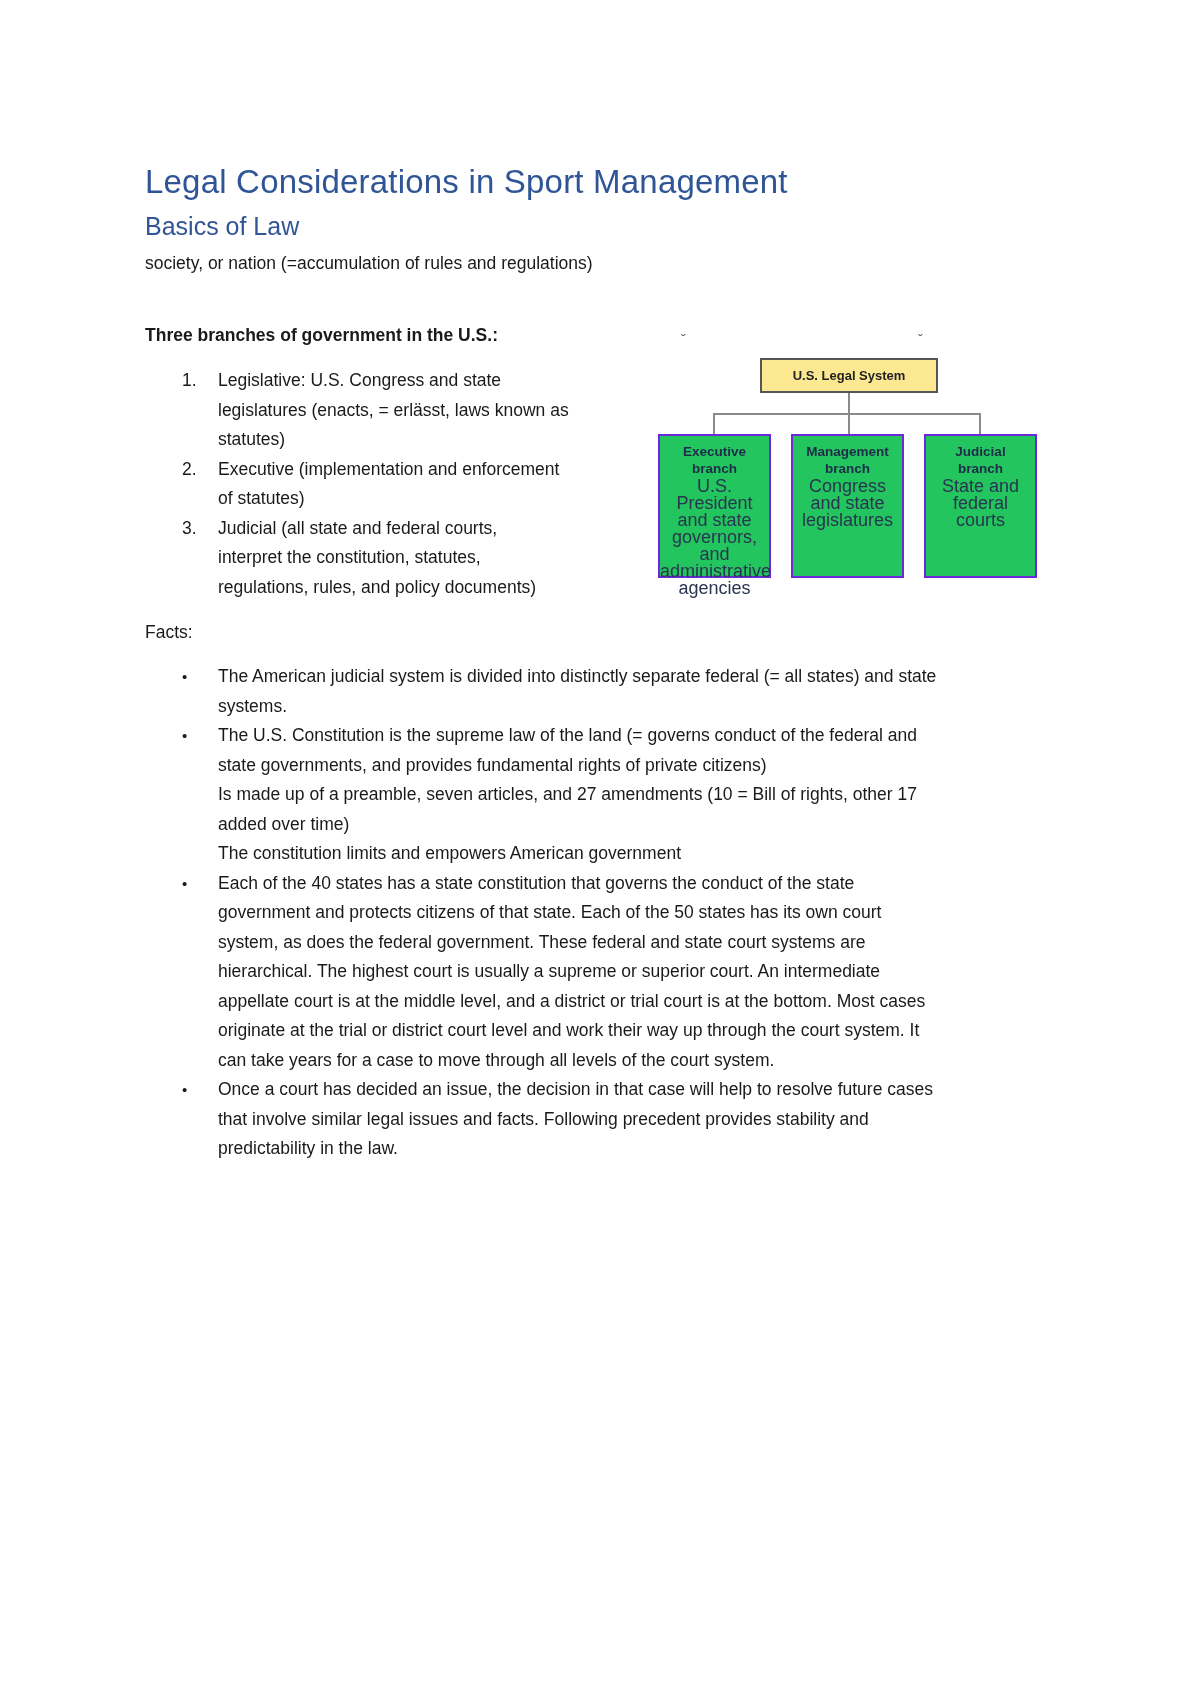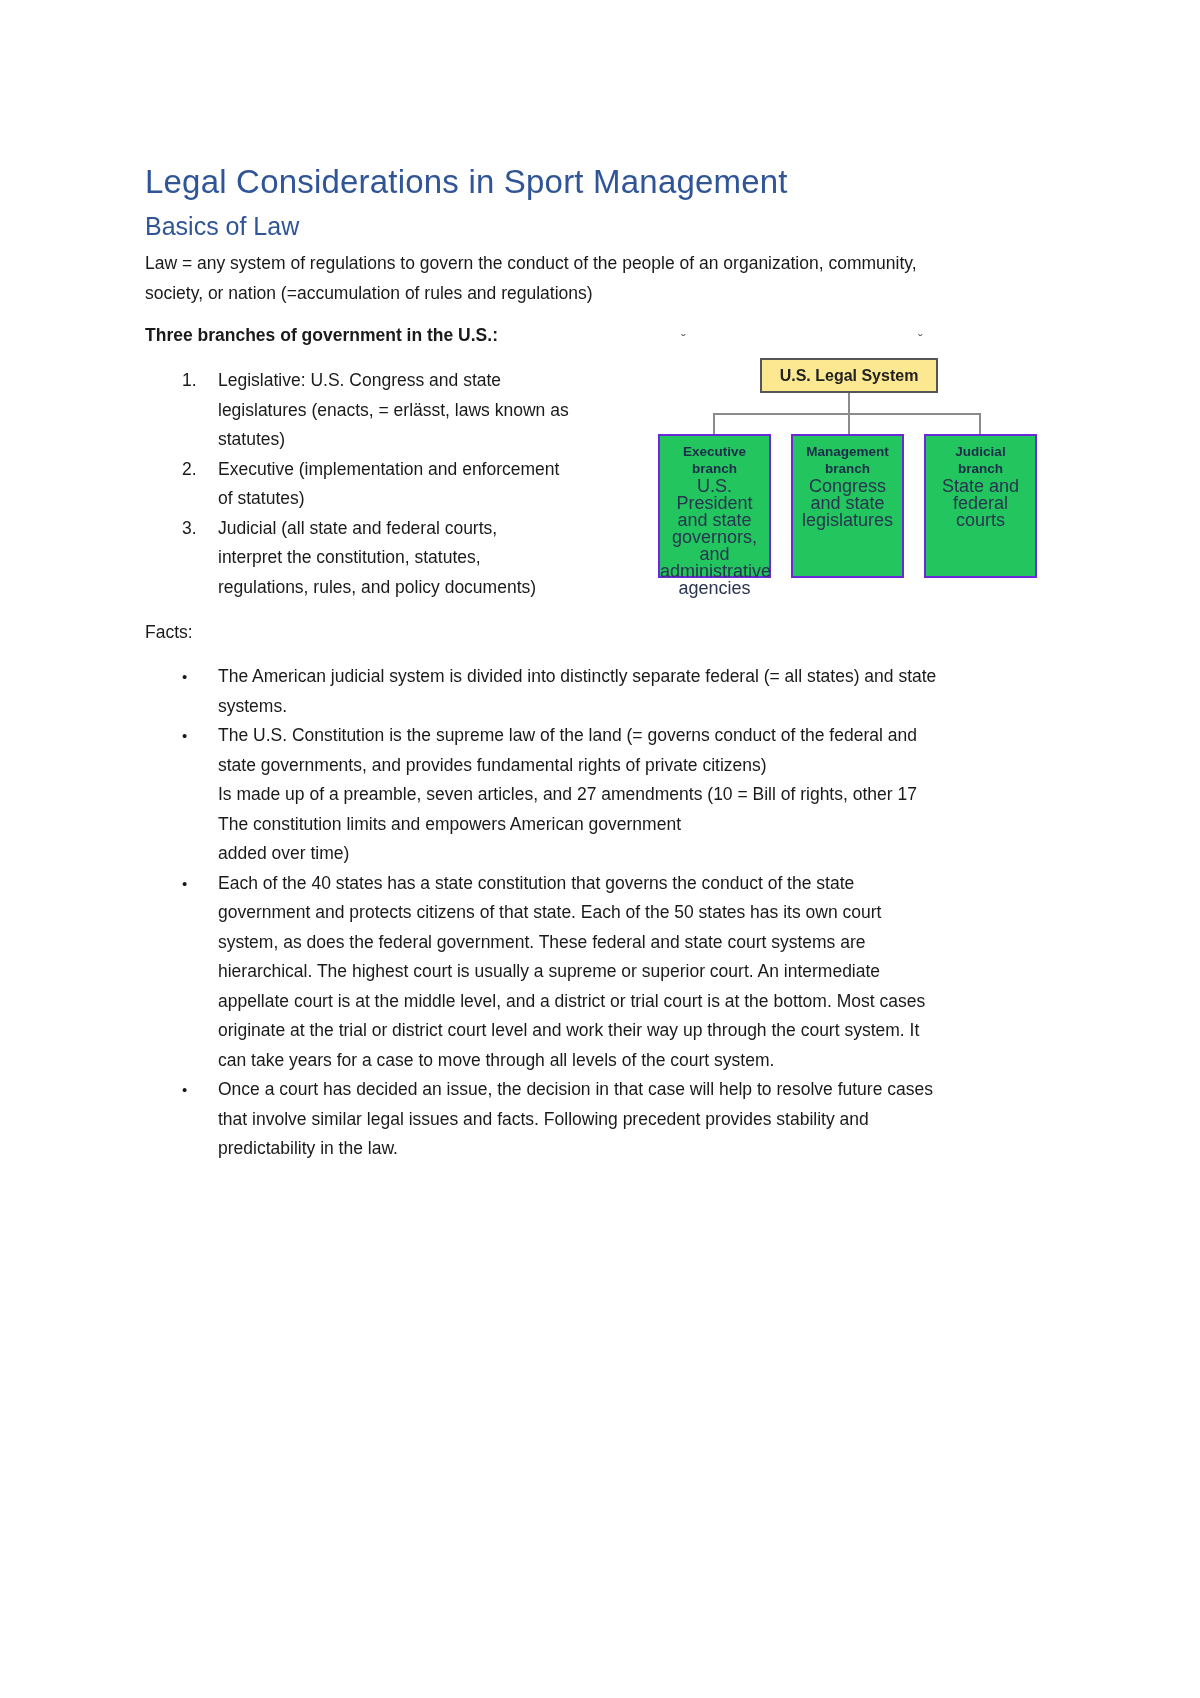--- a/index.html
+++ b/index.html
@@ -18,38 +18,37 @@
   .numlist .num { position: absolute; left: 37px; top: 0; }
   .facts-label { position: absolute; left: 145px; top: 618px; }
   .bullets { position: absolute; left: 145px; top: 662px; width: 920px; margin: 0; padding: 0; list-style: none; }
   .bullets li { position: relative; padding-left: 73px; }
   .bullets .dot { position: absolute; left: 37px; top: 0; font-size: 15px; }
   .bullets .line { display: block; }
 
   .chart { position: absolute; left: 658px; top: 332px; width: 390px; height: 252px; }
   .chart .root { position: absolute; left: 102px; top: 26px; width: 178px; height: 35px;
                  background: #fbe891; border: 2px solid #555; box-sizing: border-box;
-                 font-weight: bold; font-size: 16px; text-align: center; line-height: 31px; color: #222; }
+                 font-weight: bold; font-size: 13px; text-align: center; line-height: 31px; color: #222; }
   .chart .vline { position: absolute; background: #8a8a8a; }
   .chart .box { position: absolute; top: 102px; width: 113px; height: 144px; background: #22c55e;
                 border: 2px solid #6d28d9; box-sizing: border-box; text-align: center; color: #1e2c4a; }
   .chart .box .bt { font-weight: bold; font-size: 13.5px; line-height: 17px; margin-top: 7px; }
   .chart .box .bd { font-size: 18px; line-height: 17px; margin-top: 1px; color: #2a3550; }
   .chart .tick { position: absolute; top: 0; font-size: 14px; color: #555; }
 </style>
 </head>
 <body>
 
 <div class="page">
 
   <h1 class="title" style="margin:0">Legal Considerations in Sport Management</h1>
   <h2 class="subtitle" style="margin:0;font-weight:normal">Basics of Law</h2>
 
   <div class="para-def body-text">
-    <div>Law = any system of regulations to govern the conduct of the people of an organization, community,</div>
     <div>society, or nation (=accumulation of rules and regulations)</div>
   </div>
 
   <div class="para-branches body-text">Three branches of government in the U.S.:</div>
 
   <ol class="numlist body-text">
     <li>
       <span class="num">1.</span>
       <span style="display:block">Legislative: U.S. Congress and state</span>
       <span style="display:block">legislatures (enacts, = erlässt, laws known as</span>
@@ -122,22 +121,22 @@
     <li>
       <span class="dot">•</span>
       <span class="line">The American judicial system is divided into distinctly separate federal (= all states) and state</span>
       <span class="line">systems.</span>
     </li>
     <li>
       <span class="dot">•</span>
       <span class="line">The U.S. Constitution is the supreme law of the land (= governs conduct of the federal and</span>
       <span class="line">state governments, and provides fundamental rights of private citizens)</span>
       <span class="line">Is made up of a preamble, seven articles, and 27 amendments (10 = Bill of rights, other 17</span>
+      <span class="line">added over time)</span>
       <span class="line">The constitution limits and empowers American government</span>
-      <span class="line">added over time)</span>
     </li>
     <li>
       <span class="dot">•</span>
       <span class="line">Each of the 40 states has a state constitution that governs the conduct of the state</span>
       <span class="line">government and protects citizens of that state. Each of the 50 states has its own court</span>
       <span class="line">system, as does the federal government. These federal and state court systems are</span>
       <span class="line">hierarchical. The highest court is usually a supreme or superior court. An intermediate</span>
       <span class="line">appellate court is at the middle level, and a district or trial court is at the bottom. Most cases</span>
       <span class="line">originate at the trial or district court level and work their way up through the court system. It</span>
       <span class="line">can take years for a case to move through all levels of the court system.</span>

